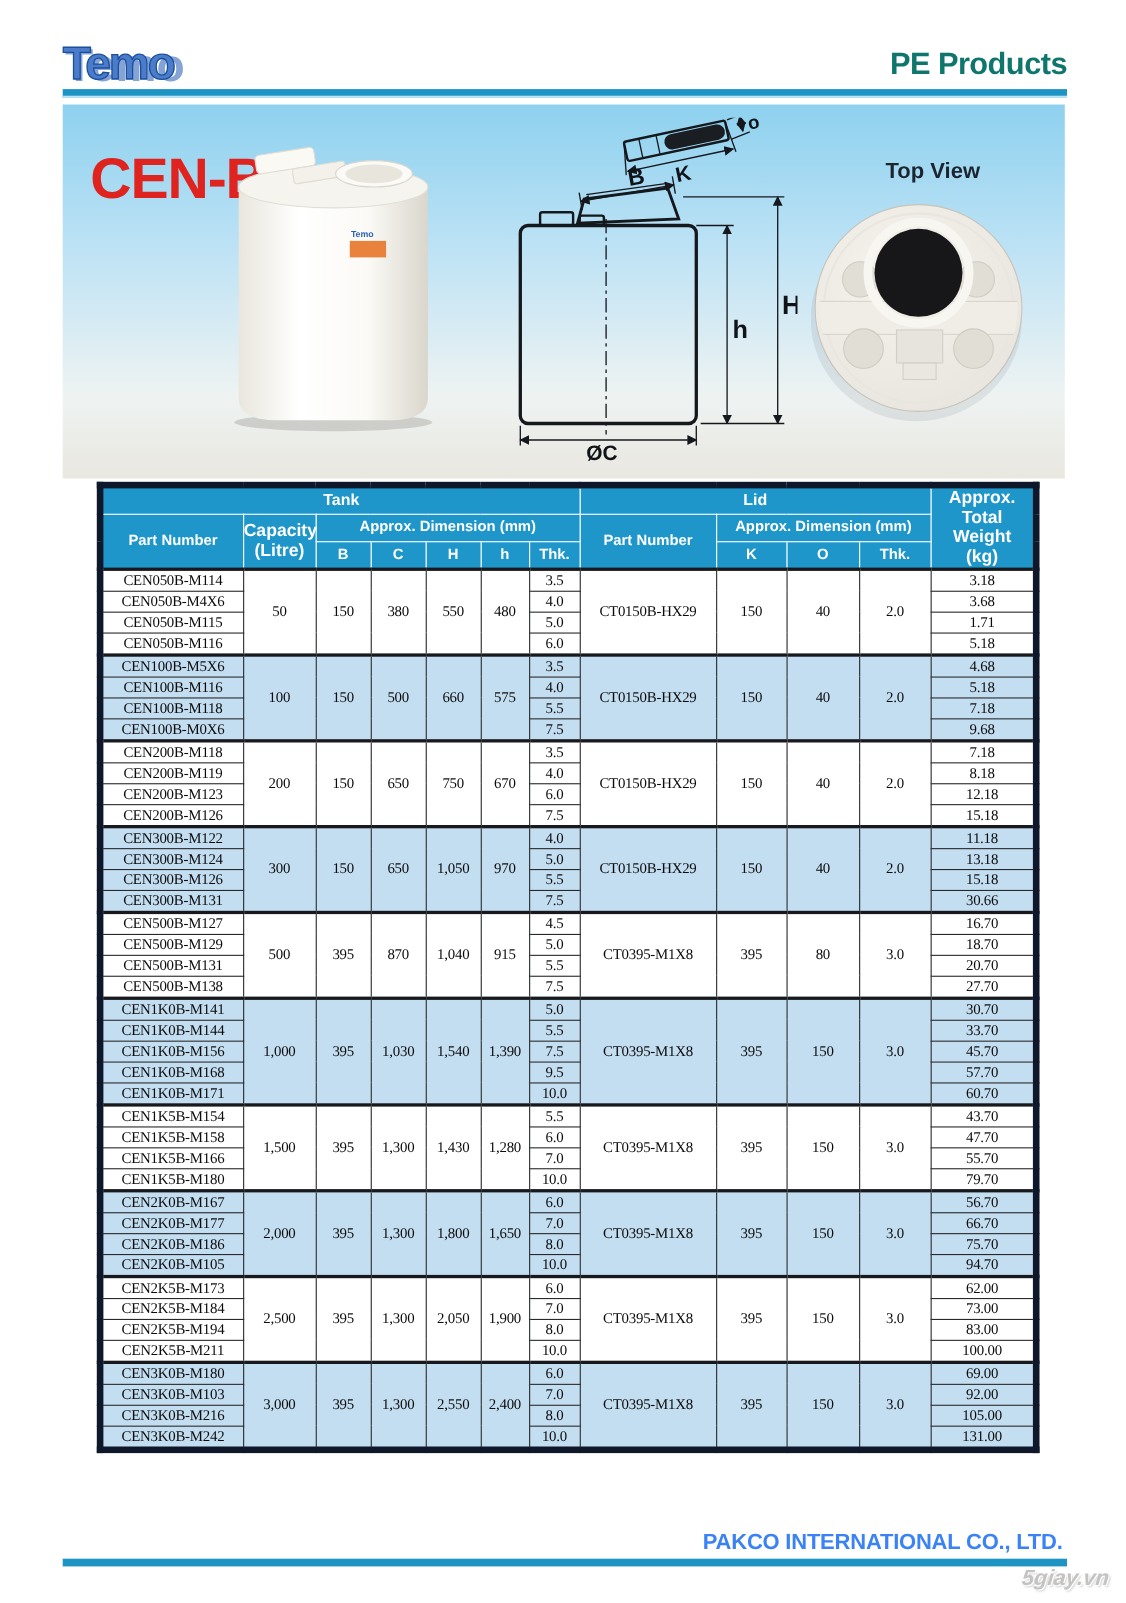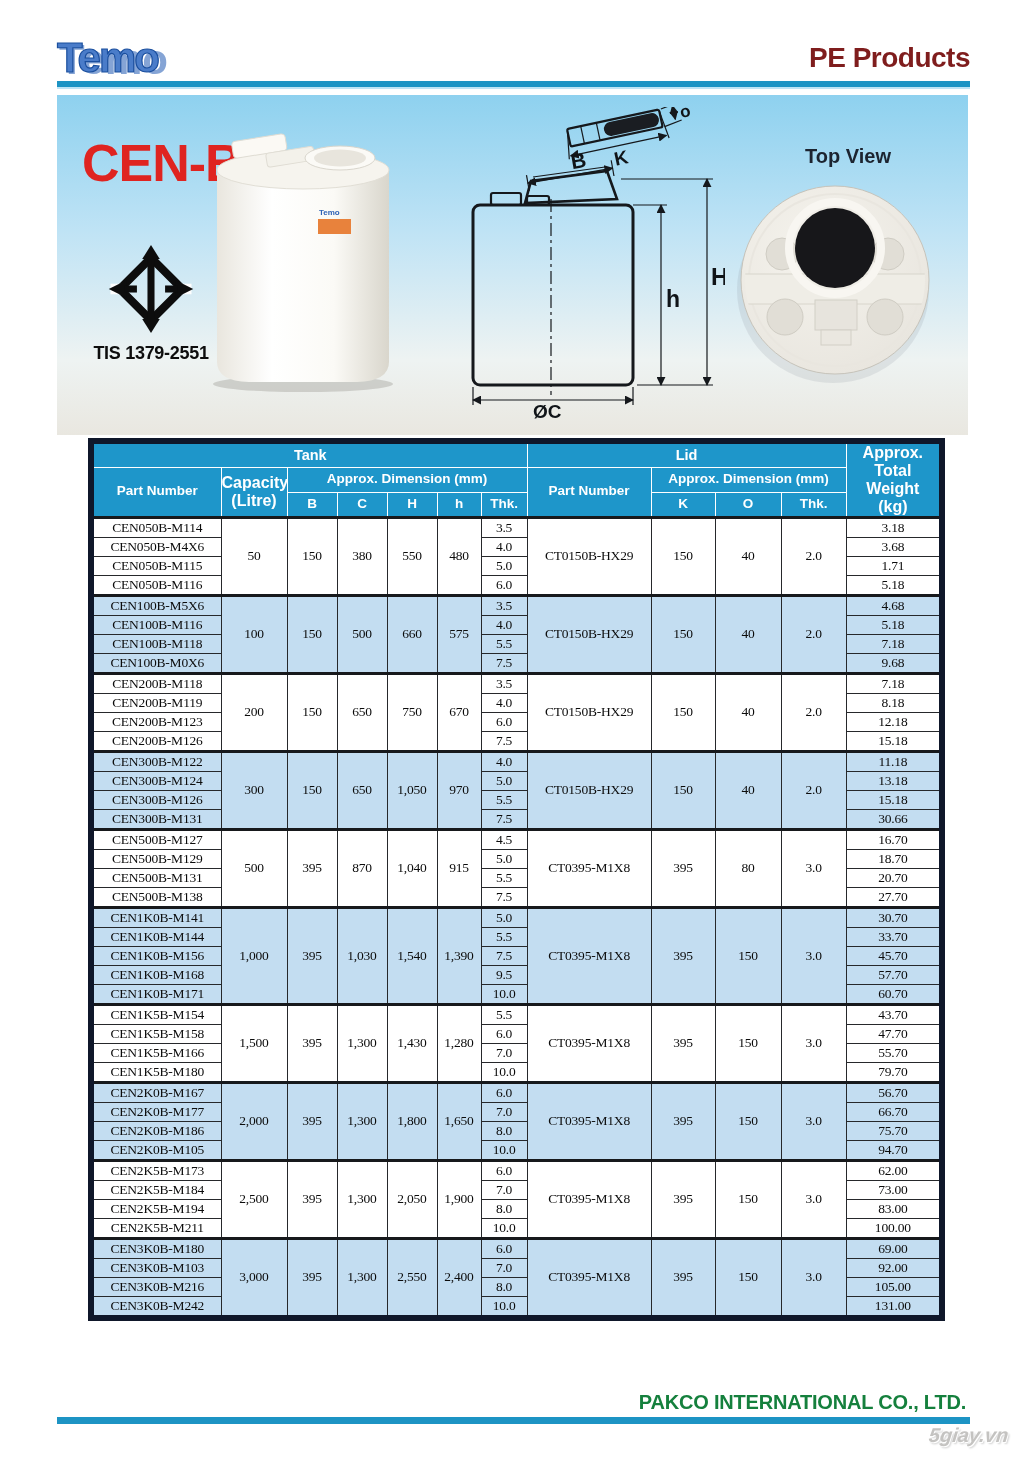--- a/index.html
+++ b/index.html
@@ -1,21 +1,21 @@
 <!DOCTYPE html>
 <html><head>
 <meta charset="utf-8">
 <style>
   html,body{margin:0;padding:0;background:#ffffff;}
   .page{position:relative;width:1024px;height:1457px;background:#fff;overflow:hidden;
         font-family:"Liberation Sans",sans-serif;}
   
   .logo-svg{position:absolute;left:56px;top:32px;}
   .brand-right{position:absolute;right:54px;top:42px;font-size:28px;font-weight:bold;
-               color:#7f1d1d;letter-spacing:-0.5px;}
+               color:#0f766e;letter-spacing:-0.5px;}
   .rule-top{position:absolute;left:57px;right:54px;top:81px;height:6px;background:#1d94c4;
             border-bottom:2px solid #bfe4f5;}
   
   .hero{position:absolute;left:57px;top:95px;width:911px;height:340px;
         background:linear-gradient(180deg,#8ed1ef 0%,#bfe3f5 40%,#eef3f2 78%,#e9e7e0 100%);}
   .model-title{position:absolute;left:25px;top:38px;font-size:52px;font-weight:bold;
                color:#df2420;letter-spacing:-1px;}
   .tis-wrap{position:absolute;left:14px;top:150px;width:160px;text-align:center;}
   .tis-label{margin-top:6px;font-size:18px;font-weight:bold;color:#0d0d0d;letter-spacing:-0.3px;}
   .topview-label{position:absolute;left:748px;top:50px;font-size:20px;color:#1c2430;font-weight:bold;}
@@ -33,56 +33,41 @@
   .spec-table thead tr.toprow th{font-size:14.5px;}
   .spec-table thead tr:last-child th{border-bottom:2px solid #17191c;}
   .wt span,.cap span{display:block;line-height:1.12;font-size:16px;}
   .spec-table td{border:1px solid #26282b;font-family:"Liberation Serif",serif;font-size:13.5px;
                  color:#0c0c0c;text-align:center;height:18px;padding:0 1px;background:#fff;
                  letter-spacing:-0.2px;}
   tr.band-blue td{background:#c3ddf1;}
   tr.group-start td{border-top:3px solid #17191c;}
   
   .company{position:absolute;right:58px;top:1391px;font-size:20px;font-weight:bold;
-           color:#15803d;letter-spacing:-0.2px;}
+           color:#3b82f6;letter-spacing:-0.2px;}
   .rule-bottom{position:absolute;left:57px;right:54px;top:1417px;height:7px;background:#1d94c4;}
   .watermark{position:absolute;right:16px;top:1424px;font-size:20px;font-weight:bold;
              font-style:italic;color:#c4c3c1;transform:skewX(-6deg);
              text-shadow:1px 1px 0 #ffffff,2px 2px 2px rgba(0,0,0,0.18);}
 </style>
 </head>
 <body>
 
 <div class="page">
 
   <svg class="logo-svg" width="130" height="54" viewBox="0 0 130 54">
     <text x="3" y="42" font-family="Liberation Sans, sans-serif" font-size="42" font-weight="bold" fill="#225bb4" opacity="0.55">Temo</text>
     <text x="1" y="40" font-family="Liberation Sans, sans-serif" font-size="42" font-weight="bold" fill="#4a7cc9" stroke="#1b4f9e" stroke-width="1.2" letter-spacing="-2">Temo</text>
   </svg>
   <div class="brand-right">PE Products</div>
   <div class="rule-top"></div>
 
   <div class="hero">
     <div class="model-title">CEN-B</div>
 
-    <div class="tis-wrap">
-      <svg width="88" height="88" viewBox="0 0 100 100">
-        <path d="M50,8 L92,50 L50,92 L8,50 Z M50,21 L79,50 L50,79 L21,50 Z" fill-rule="evenodd" fill="#0d0d0d"></path>
-        <rect x="4" y="44" width="17" height="12" fill="#ffffff"></rect>
-        <rect x="79" y="44" width="17" height="12" fill="#ffffff"></rect>
-        <rect x="46" y="10" width="8" height="80" fill="#0d0d0d"></rect>
-        <polygon points="50,0 40,16 60,16" fill="#0d0d0d"></polygon>
-        <polygon points="50,100 40,84 60,84" fill="#0d0d0d"></polygon>
-        <polygon points="2,50 22,40 22,60" fill="#0d0d0d"></polygon>
-        <polygon points="98,50 78,40 78,60" fill="#0d0d0d"></polygon>
-        <rect x="20" y="46" width="14" height="8" fill="#0d0d0d"></rect>
-        <rect x="66" y="46" width="14" height="8" fill="#0d0d0d"></rect>
-      </svg>
-      <div class="tis-label">TIS 1379-2551</div>
-    </div>
 
     <svg class="abs" style="left:150px;top:25px;" width="200" height="278" viewBox="0 0 200 278">
       <defs>
         <linearGradient id="tg" x1="0" y1="0" x2="1" y2="0">
           <stop offset="0" stop-color="#e9e6de"></stop>
             <stop offset="0.32" stop-color="#ffffff"></stop>
           <stop offset="0.68" stop-color="#fbfaf6"></stop>
             <stop offset="1" stop-color="#d9d6cc"></stop>
         </linearGradient>
       </defs>

